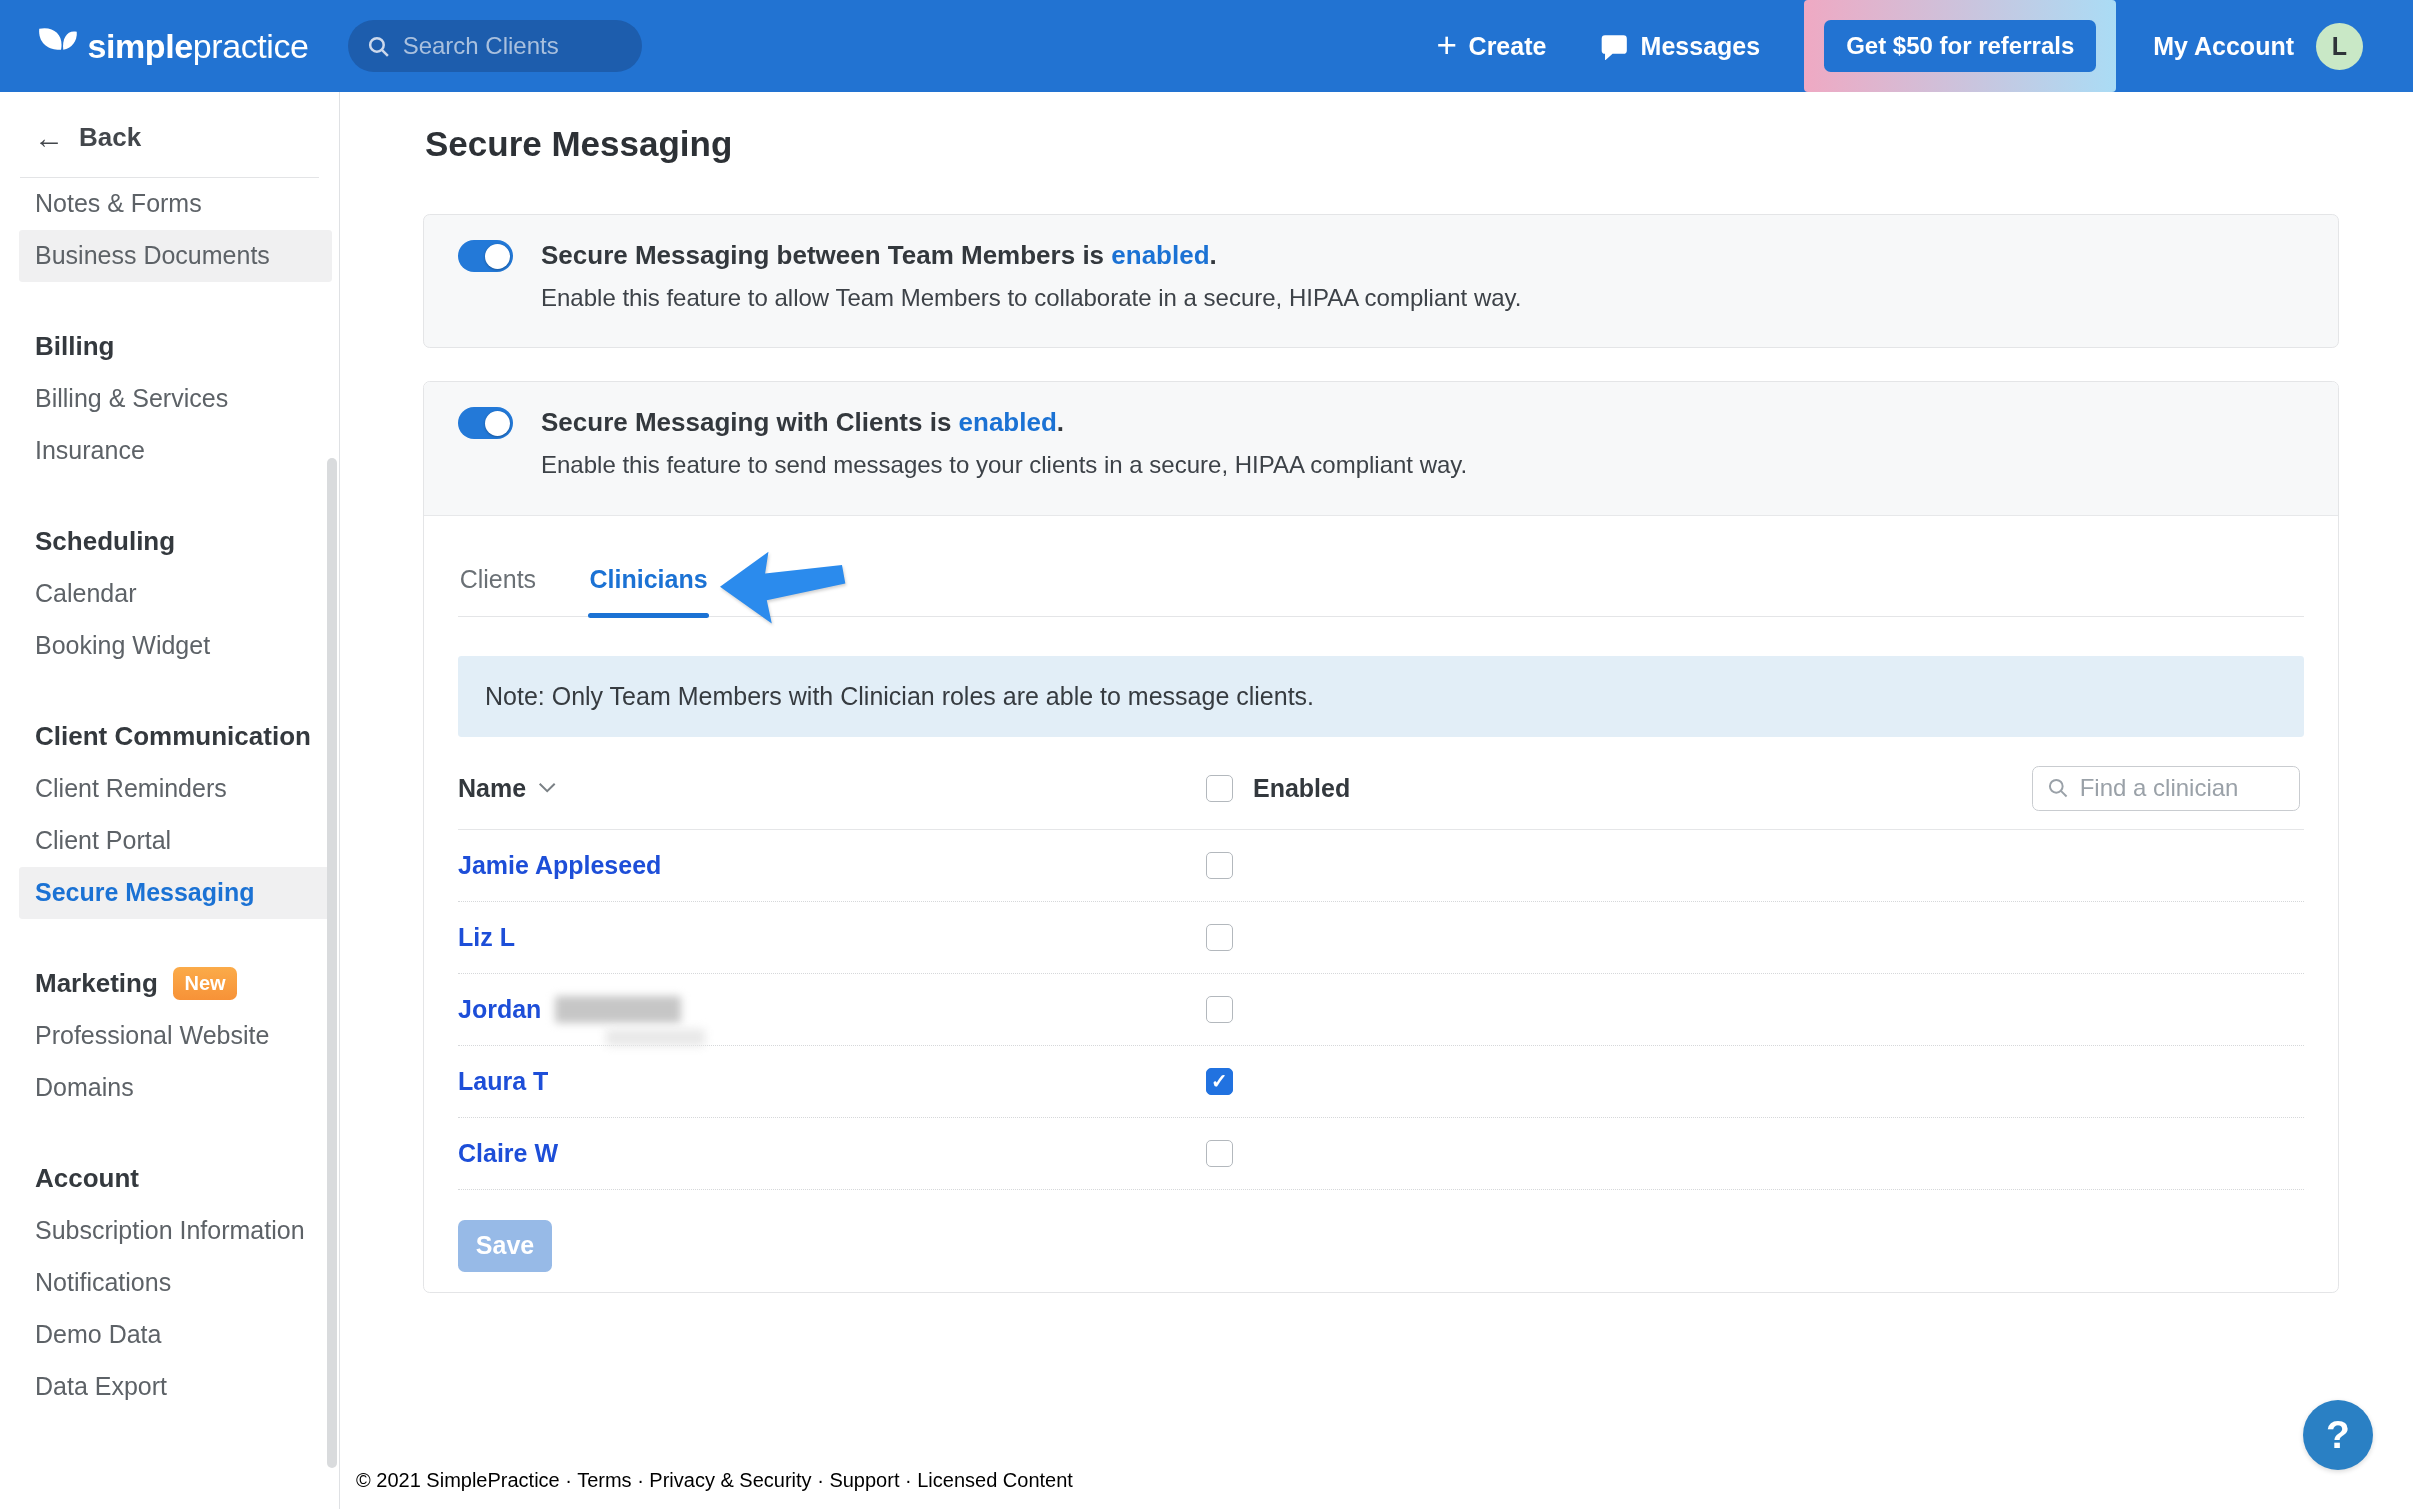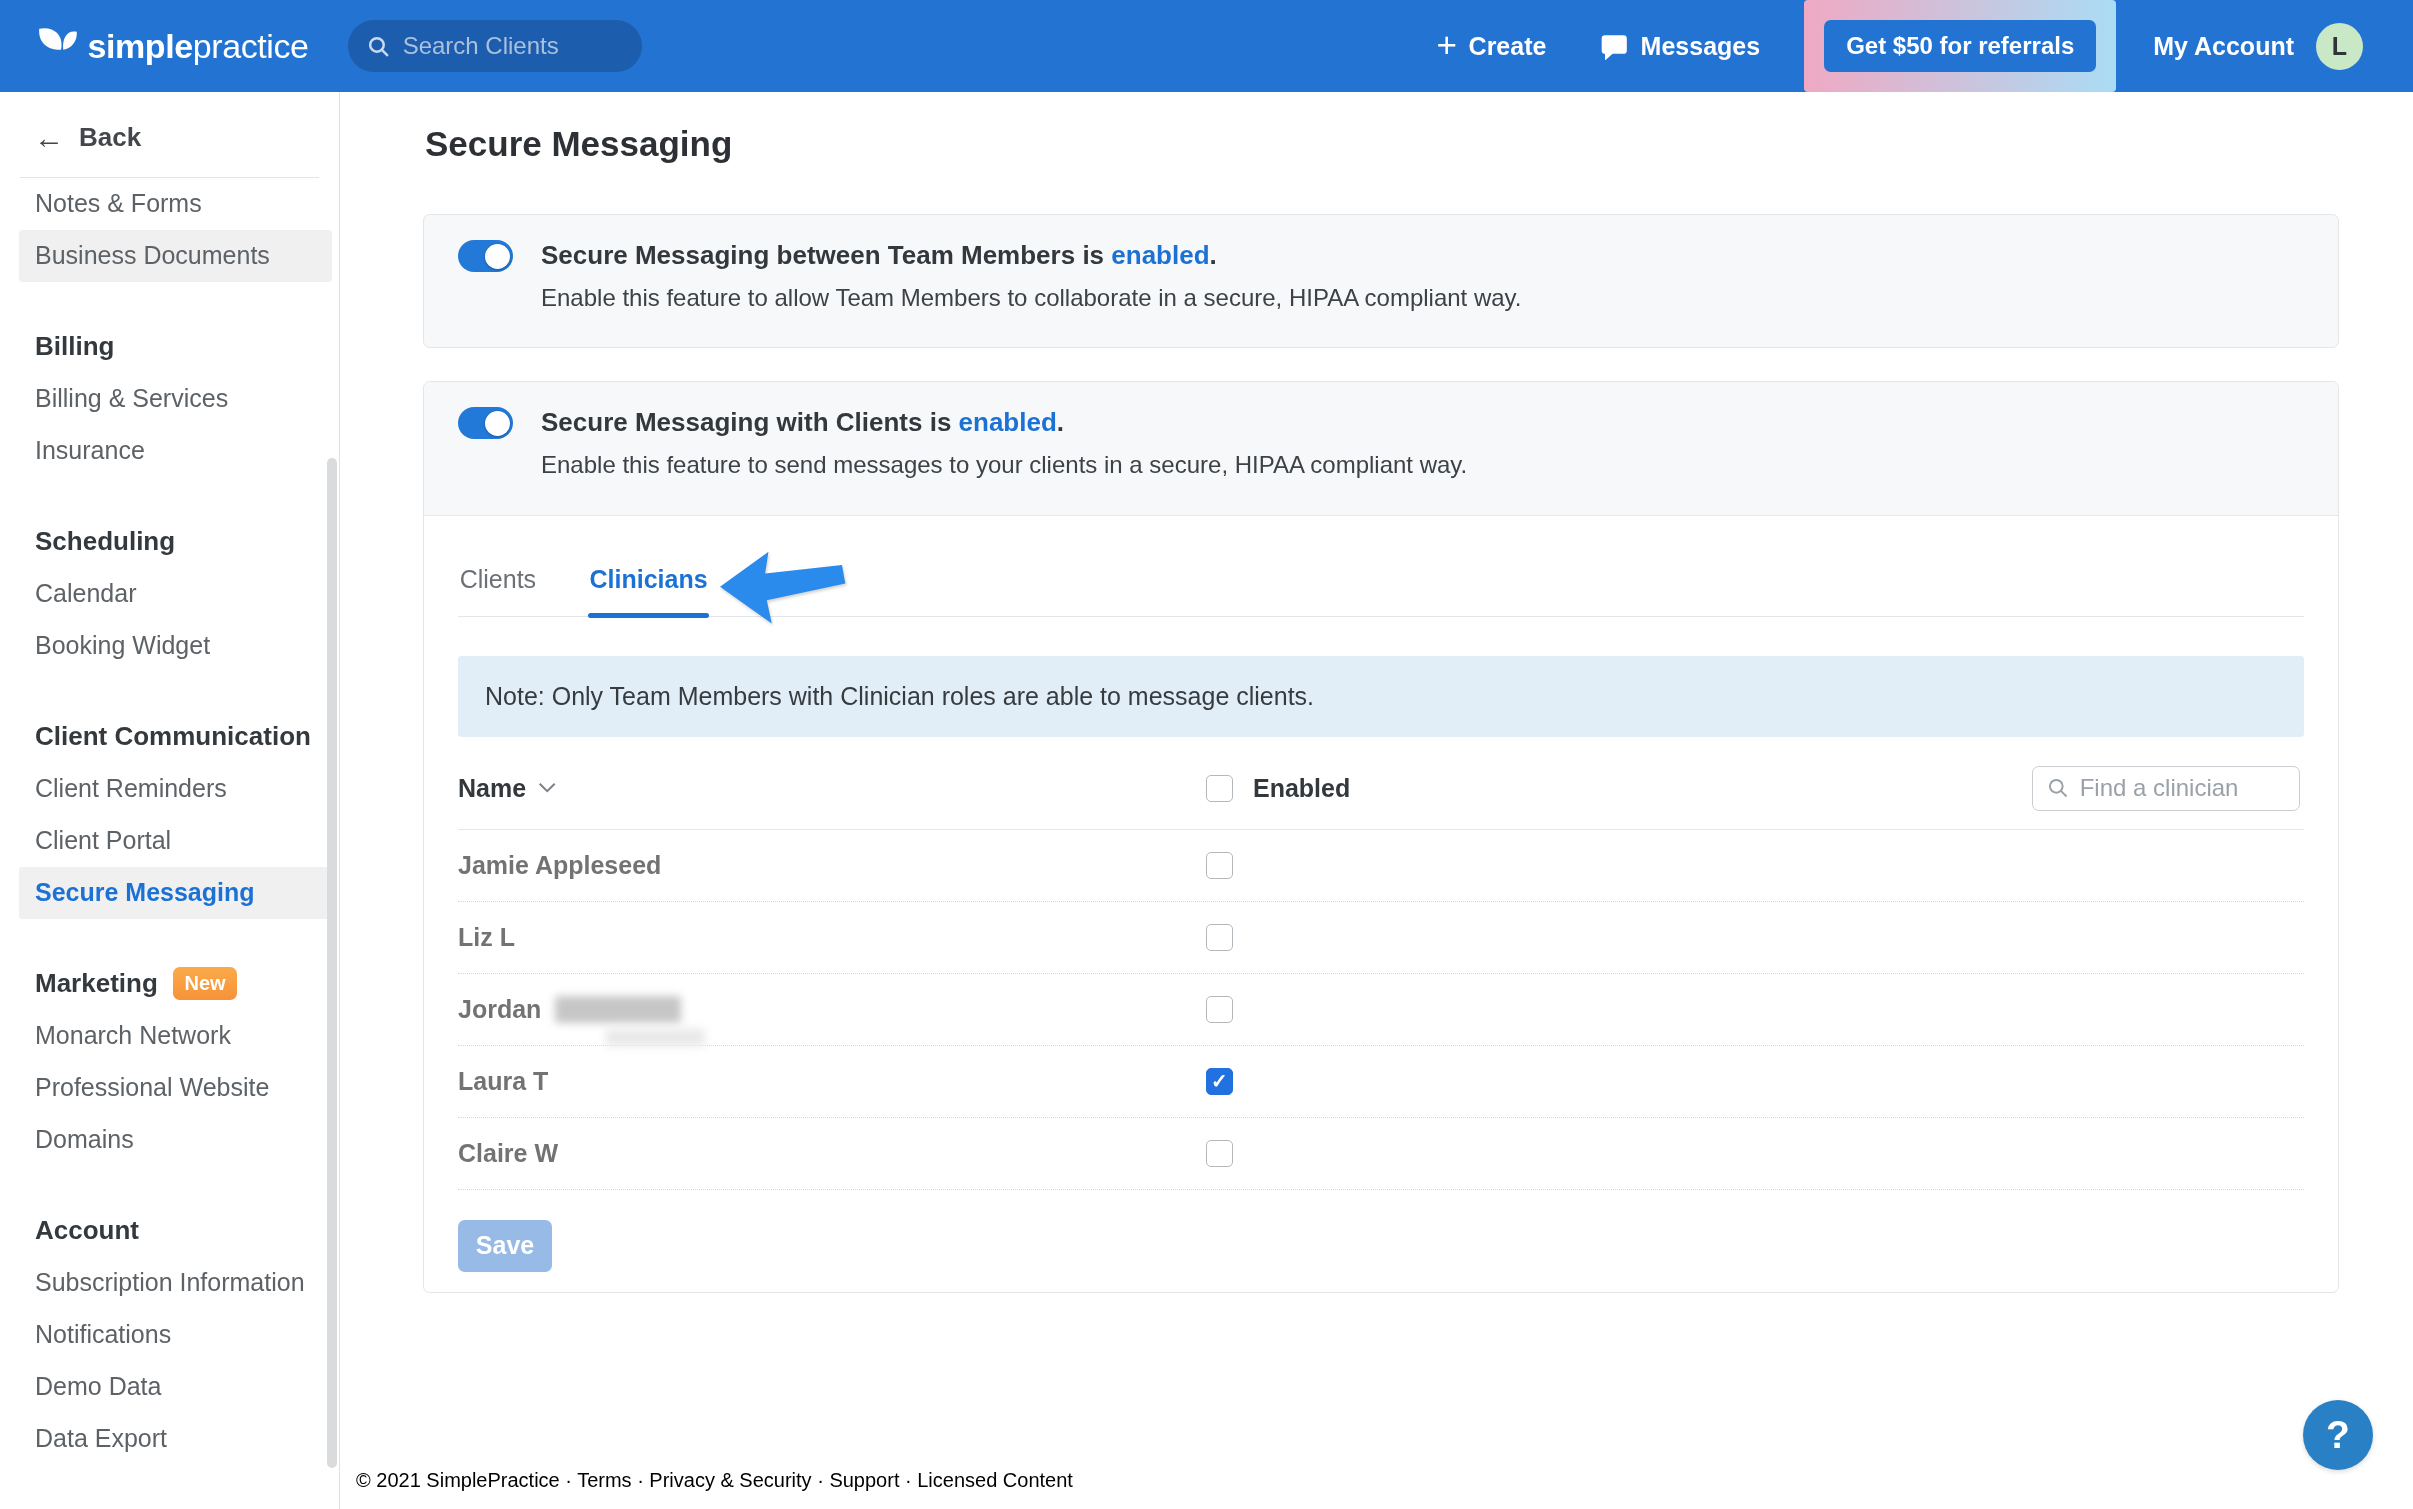--- a/index.html
+++ b/index.html
@@ -138,21 +138,21 @@
     border:1.7px solid #c9ccd0; border-radius:6.7px; background:#fff;
     display:flex; align-items:center; padding:0 13.4px; cursor:text;
   }
   .find svg { width:23.5px; height:23.5px; margin-right:10px; flex:0 0 auto; }
   .find .ph { font-size:24px; color:#9aa1a8; white-space:nowrap; }
 
   .row {
     position:relative; height:72px; display:flex; align-items:center;
     border-bottom:1.7px dotted #d6d8da;
   }
-  .row-name { font-size:25px; font-weight:700; color:#737373; display:flex; align-items:center; position:relative; }
+  .row-name { font-size:25px; font-weight:700; color:#1d4ed8; display:flex; align-items:center; position:relative; }
   .redact { width:126px; height:27px; background:#c6c6c6; border-radius:2.5px; margin-left:13.4px; filter:blur(4.2px); }
   .redact2 { position:absolute; left:148px; top:34px; width:99px; height:17px; background:#e8e8e8; border-radius:2.5px; filter:blur(5px); }
 
   .checkbox {
     width:27px; height:27px; border:1.7px solid #b3b8bd; border-radius:5px; background:#fff;
     display:inline-flex; align-items:center; justify-content:center; cursor:pointer; flex:0 0 auto;
   }
   .row .checkbox { position:absolute; left:748px; }
   .checkbox.checked { background:#2172e0; border-color:#2172e0; }
   .checkbox.checked::after { content:"✓"; color:#fff; font-size:20px; font-weight:700; line-height:1; }
@@ -237,21 +237,20 @@
 
     <div class="side-heading">Client Communication</div>
     <div class="side-item">Client Reminders</div>
     <div class="side-item">Client Portal</div>
     <div class="side-item active accent">Secure Messaging</div>
 
     <div class="side-heading">
       <span>Marketing</span>
       <span class="badge">New</span>
     </div>
-    <div class="side-item">Monarch Network</div>
     <div class="side-item">Professional Website</div>
     <div class="side-item">Domains</div>
 
     <div class="side-heading">Account</div>
     <div class="side-item">Subscription Information</div>
     <div class="side-item">Notifications</div>
     <div class="side-item">Demo Data</div>
     <div class="side-item">Data Export</div>
   </nav>
 

